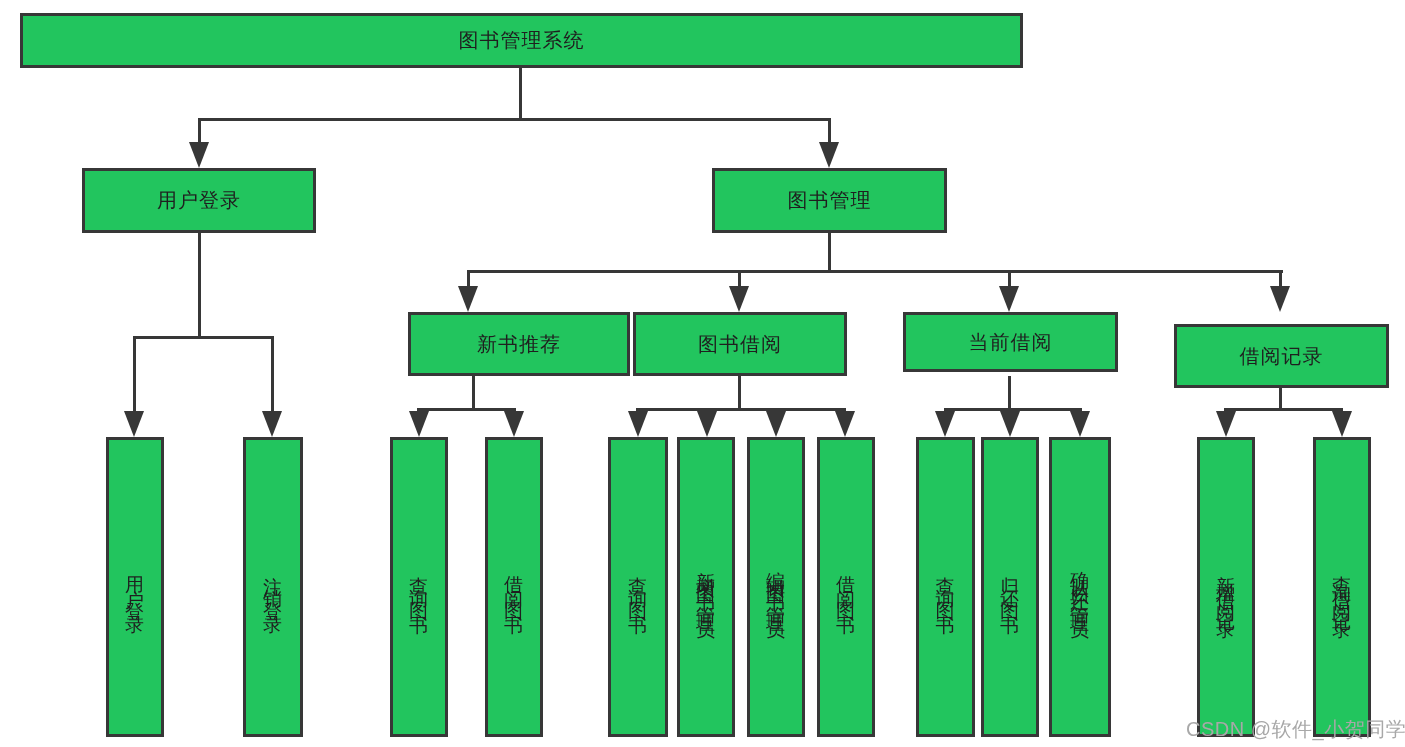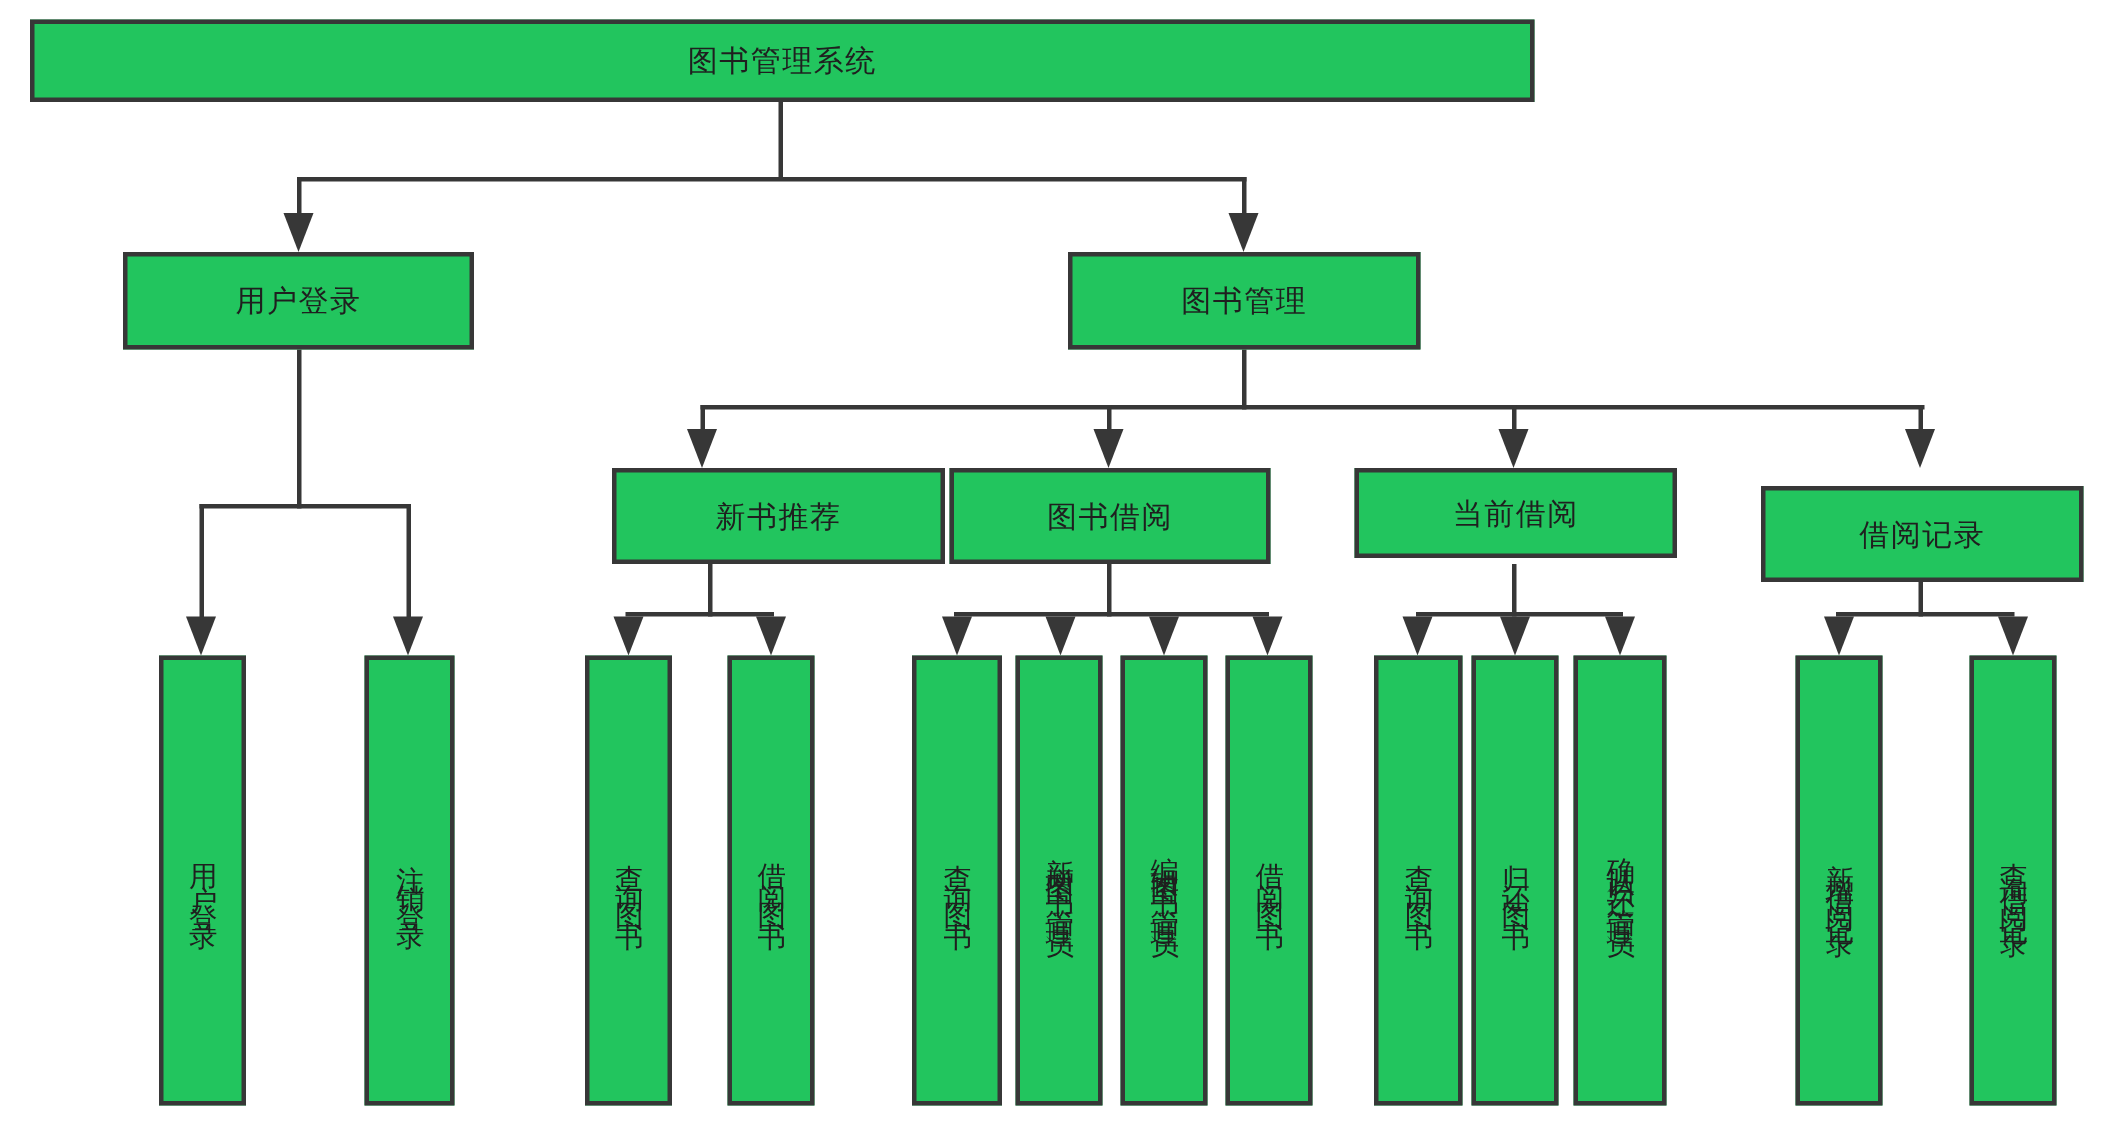--- a/index.html
+++ b/index.html
@@ -144,14 +144,15 @@
     <span class="vt">确认归还（管理员）</span>
   </div>
 
   <div class="box leaf sp-mid" style="left:1197px;top:437px;width:58px;height:300px;">
     <span class="vt">新增借阅记录</span>
   </div>
   <div class="box leaf sp-mid" style="left:1313px;top:437px;width:58px;height:300px;">
     <span class="vt">查询借阅记录</span>
   </div>
 
+  <div class="watermark">CSDN @软件_小贺同学</div>
 
 </div>
 
 </body></html>

